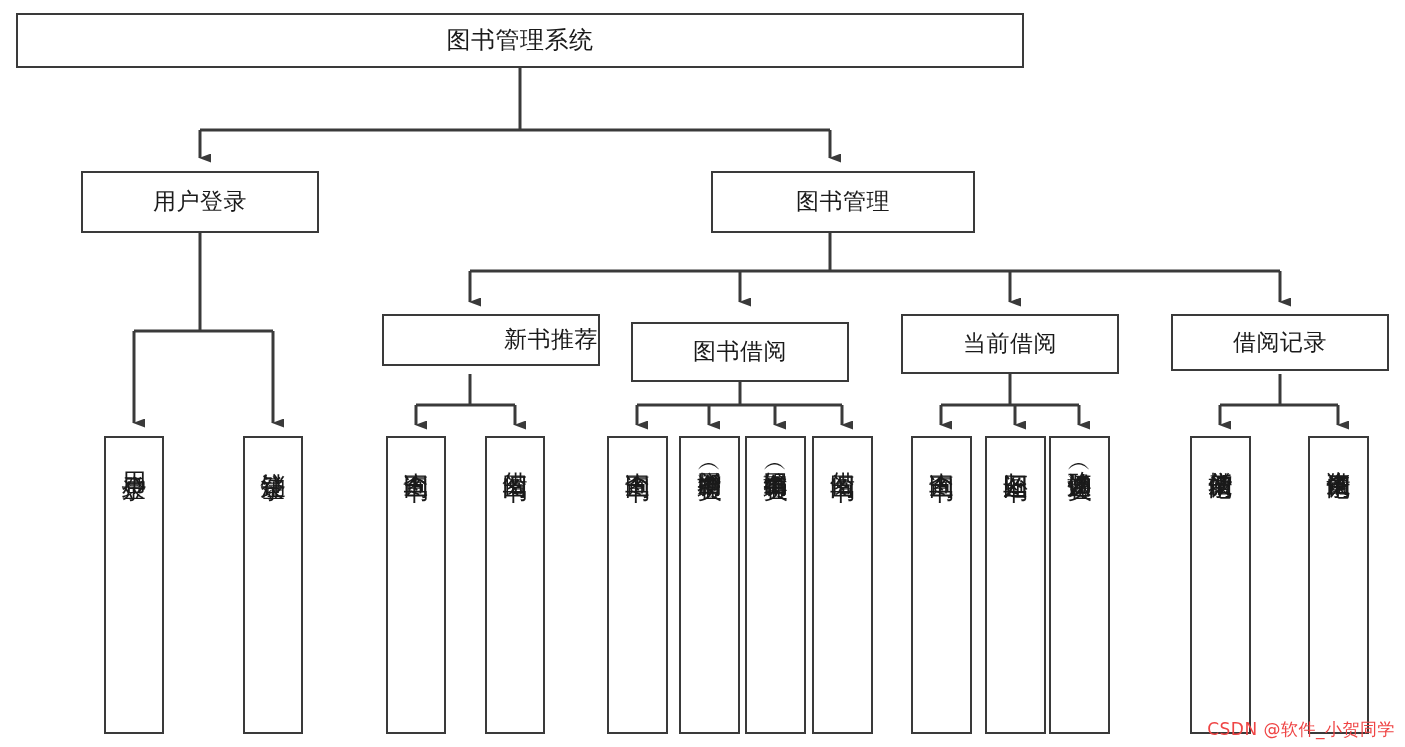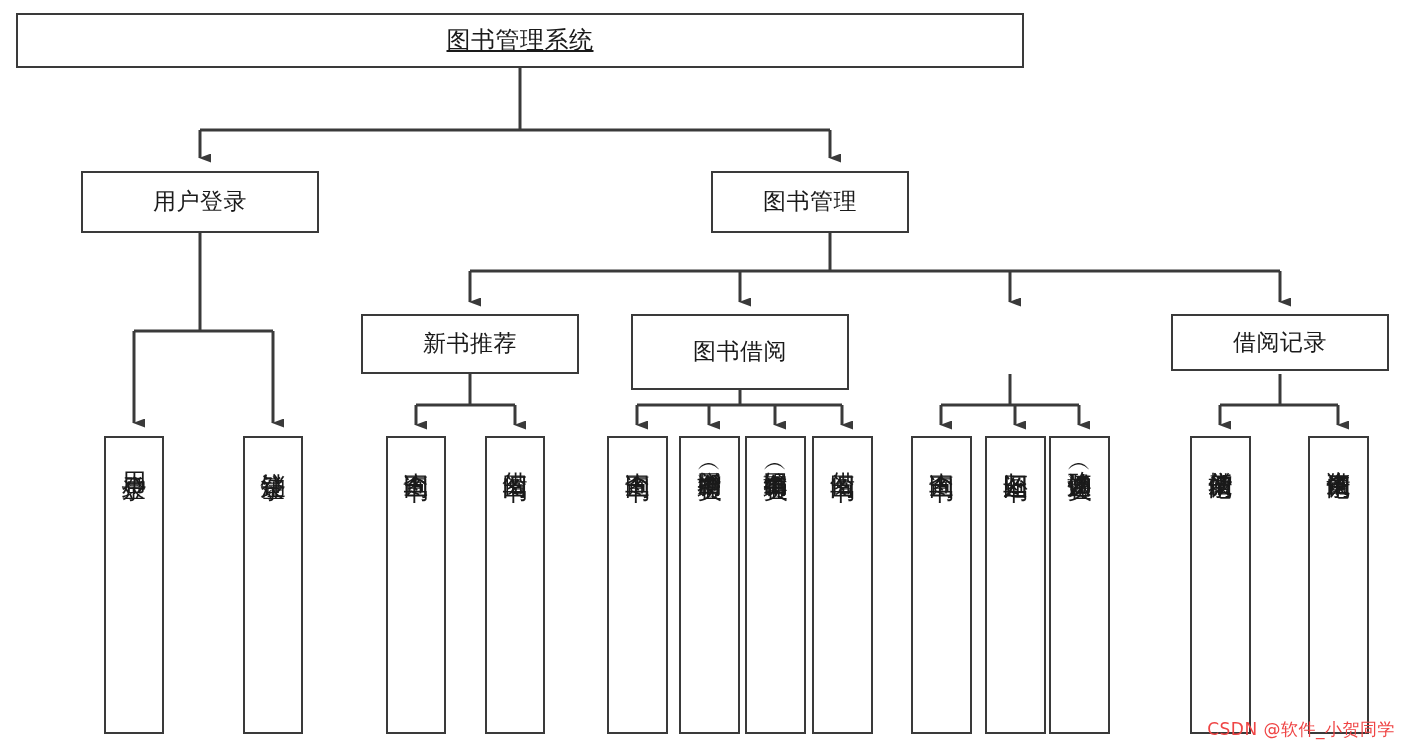--- a/index.html
+++ b/index.html
@@ -124,36 +124,39 @@
       <path d="M 1015,405 L 1015,425" marker-end="url(#arrowhead)"></path>
       <path d="M 1079,405 L 1079,425" marker-end="url(#arrowhead)"></path>
 
       <path d="M 1280,374 L 1280,405"></path>
       <path d="M 1220,405 L 1338,405"></path>
       <path d="M 1220,405 L 1220,425" marker-end="url(#arrowhead)"></path>
       <path d="M 1338,405 L 1338,425" marker-end="url(#arrowhead)"></path>
     </g>
   </svg>
 
-  <div class="node h root" style="left:16px; top:13px; width:1008px; height:55px;text-decoration:underline;">
+  <div class="node h root" style="left:16px; top:13px; width:1008px; height:55px;">
     <span class="label">图书管理系统</span>
   </div>
 
   <div class="node h" style="left:81px; top:171px; width:238px; height:62px;">
     <span class="label">用户登录</span>
   </div>
-  <div class="node h" style="left:711px; top:171px; width:198px; height:62px;">
+  <div class="node h" style="left:711px; top:171px; width:264px; height:62px;">
     <span class="label">图书管理</span>
   </div>
 
-  <div class="node h" style="left:361px; top:314px; width:218px; height:60px;">
+  <div class="node h" style="left:382px; top:314px; width:218px; height:52px;justify-content:flex-end;">
     <span class="label">新书推荐</span>
   </div>
-  <div class="node h" style="left:631px; top:314px; width:218px; height:76px;">
+  <div class="node h" style="left:631px; top:322px; width:218px; height:60px;">
     <span class="label">图书借阅</span>
+  </div>
+  <div class="node h" style="left:901px; top:314px; width:218px; height:60px;">
+    <span class="label">当前借阅</span>
   </div>
   <div class="node h" style="left:1171px; top:314px; width:218px; height:57px;">
     <span class="label">借阅记录</span>
   </div>
 
   <div class="node v" style="left:104px; top:436px; width:60px; height:298px;">
     <span class="label">用户登录</span>
   </div>
   <div class="node v" style="left:243px; top:436px; width:60px; height:298px;">
     <span class="label">注销登录</span>

